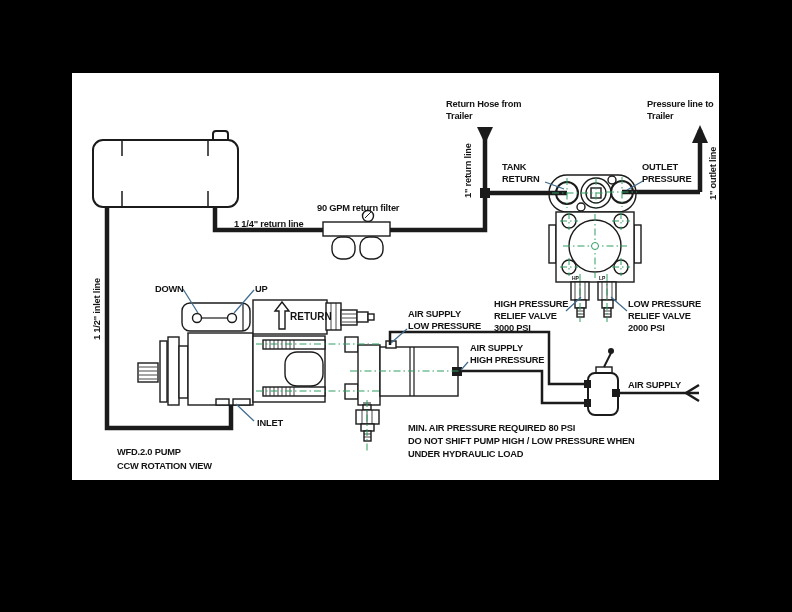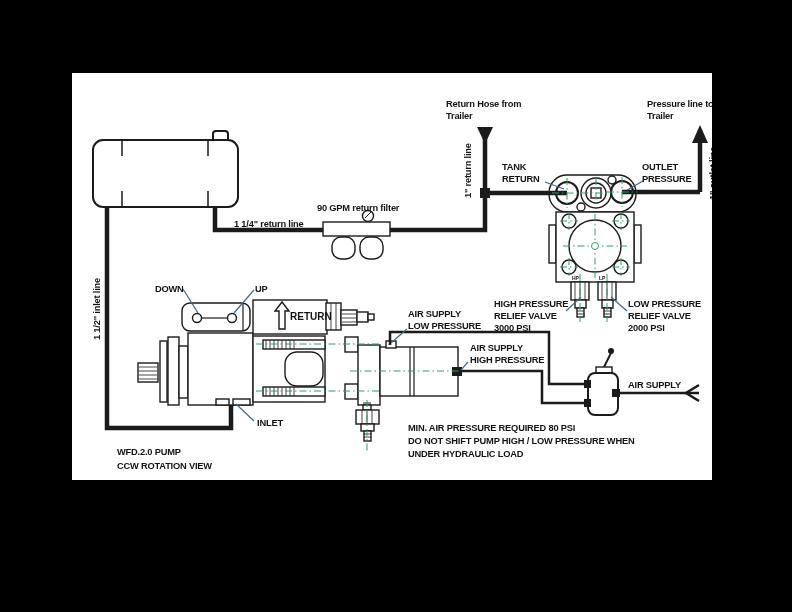--- a/index.html
+++ b/index.html
@@ -1,16 +1,16 @@
 <!DOCTYPE html>
 <html><head>
 <meta charset="utf-8">
 <style>
   html,body{margin:0;padding:0;background:#000;}
-  .stage{position:relative;width:712px;height:612px;background:#000;overflow:hidden;}
+  .stage{position:relative;width:792px;height:612px;background:#000;overflow:hidden;}
   svg{position:absolute;left:0;top:0;}
   .lbl{font-family:"Liberation Sans",sans-serif;font-weight:bold;font-size:9.3px;fill:#141414;letter-spacing:-0.2px;}
   .lbl-big{font-family:"Liberation Sans",sans-serif;font-weight:bold;font-size:10px;fill:#141414;}
   .lbl-tiny{font-family:"Liberation Sans",sans-serif;font-weight:bold;font-size:5px;fill:#141414;}
   .thick{stroke:#1b1b1b;stroke-width:4.5;fill:none;}
   .air{stroke:#1b1b1b;stroke-width:2.5;fill:none;}
   .outline{stroke:#1b1b1b;stroke-width:1.4;fill:#ffffff;}
   .outline2{stroke:#1b1b1b;stroke-width:2;fill:#ffffff;}
   .hatch{stroke:#1b1b1b;stroke-width:0.8;fill:none;}
   .cl{stroke:#2f9e63;stroke-width:1;fill:none;stroke-dasharray:7 3 1.5 3;}

